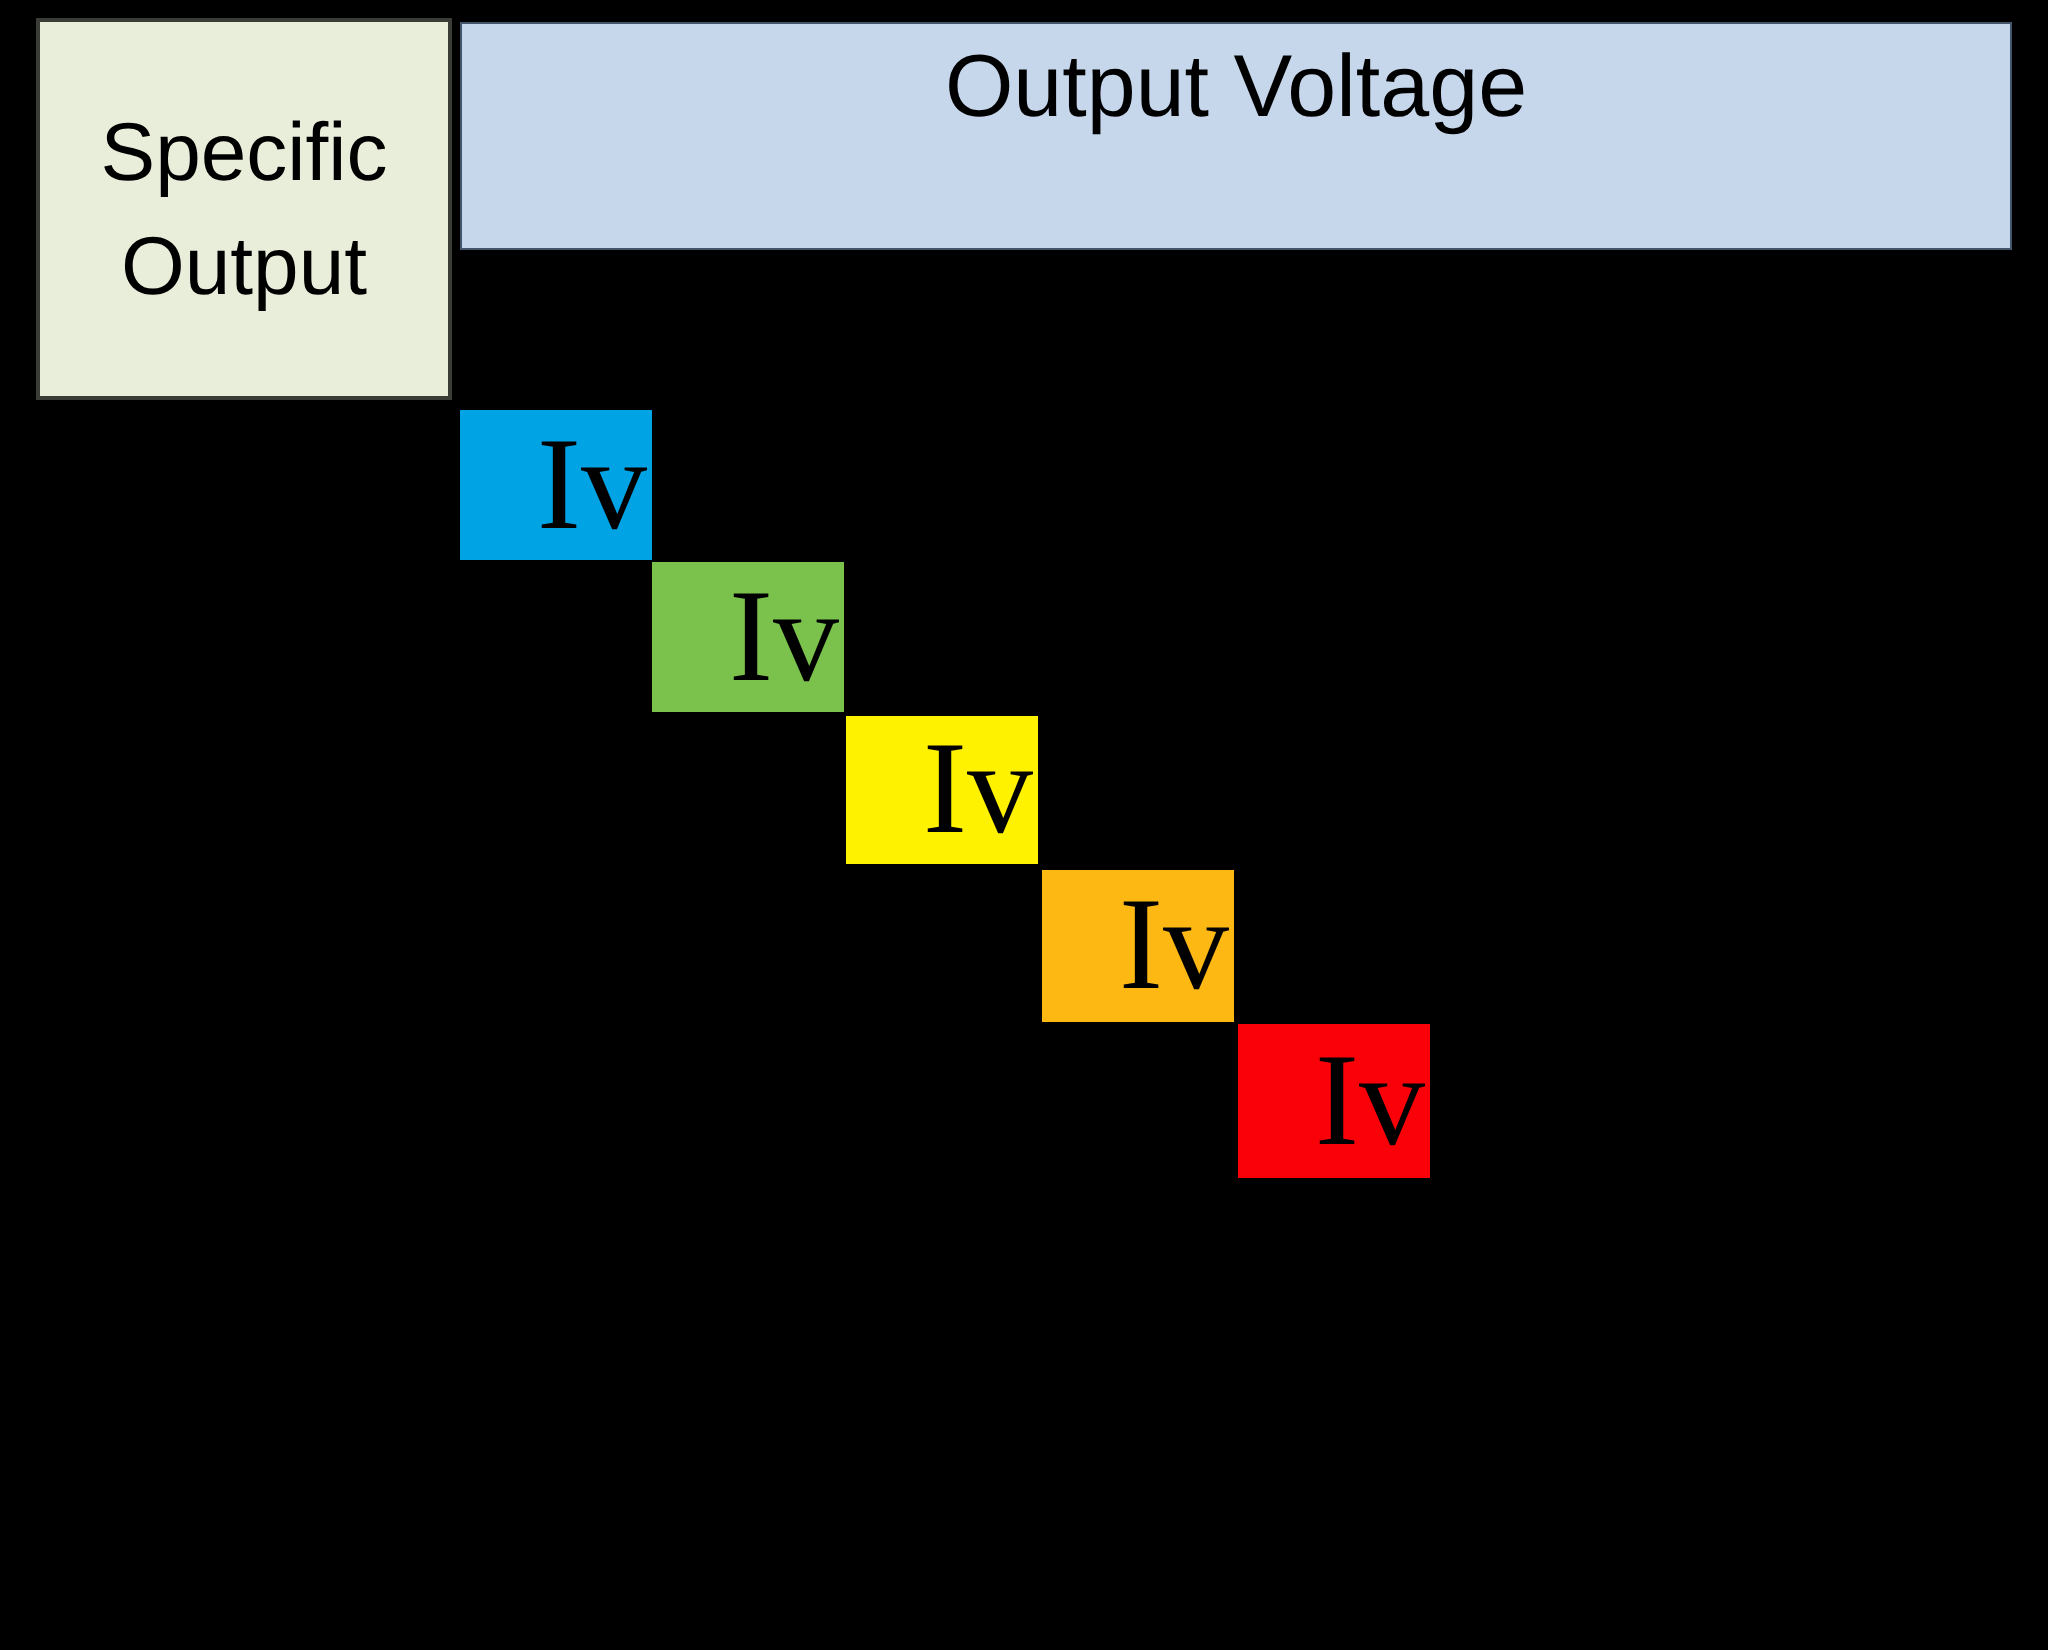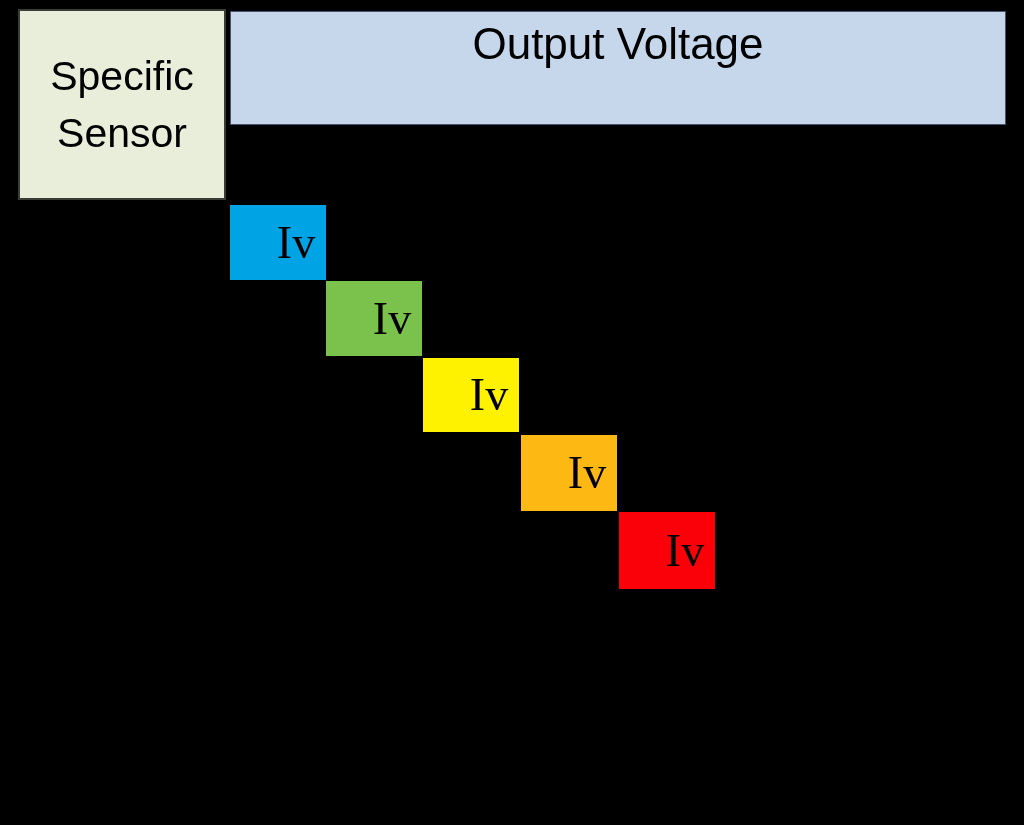--- a/index.html
+++ b/index.html
@@ -83,42 +83,42 @@
     position: absolute;
     box-sizing: border-box;
     width: 96px;
     height: 75px;
     display: flex;
     align-items: center;
     justify-content: center;
   }
   .cell-label {
     font-family: "Liberation Serif", serif;
-    font-size: 46px;
+    font-size: 66px;
     line-height: 50px;
     color: #000;
     white-space: nowrap;
     margin-left: 36px;
   }
   .cell-0 { left: 230px; top: 205px; }
   .cell-1 { left: 326px; top: 281px; }
   .cell-2 { left: 423px; top: 358px; height: 74px; }
   .cell-3 { left: 521px; top: 435px; height: 76px; }
   .cell-4 { left: 619px; top: 512px; height: 77px; }
   .cell-5 { left: 814px; top: 666px; height: 74px; border: 1px solid #6e6e6e; }
   .cell-6 { left: 912px; top: 743px; width: 94px; border: 1px solid #58555e; }
 </style>
 </head>
 <body>
 
 <div class="stage">
 
   <div class="box row-header" style="background-color: rgb(233, 238, 219);">
     <div class="rh-line">Specific</div>
-    <div class="rh-line">Sensor</div>
+    <div class="rh-line">Output</div>
   </div>
 
   <div class="box col-header" style="background-color: rgb(198, 215, 236);">
     <div class="ch-title">Output Voltage</div>
   </div>
 
   <div class="cell cell-0" style="background-color: rgb(0, 164, 228);">
     <span class="cell-label"><span>I</span><span>v</span></span>
   </div>
 

